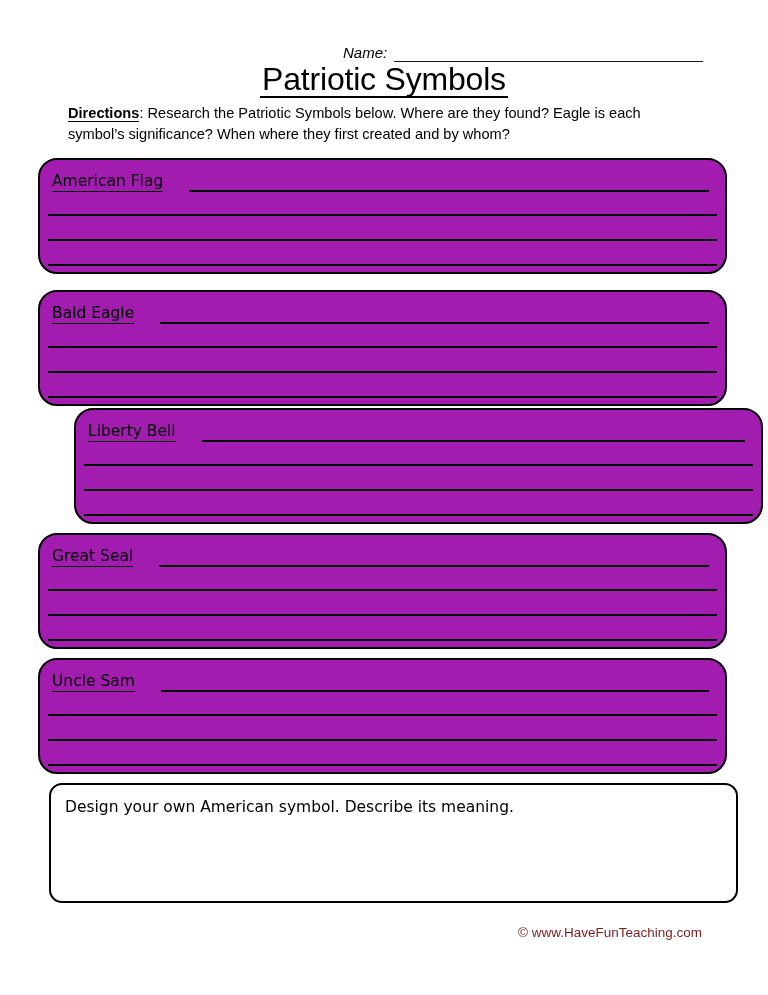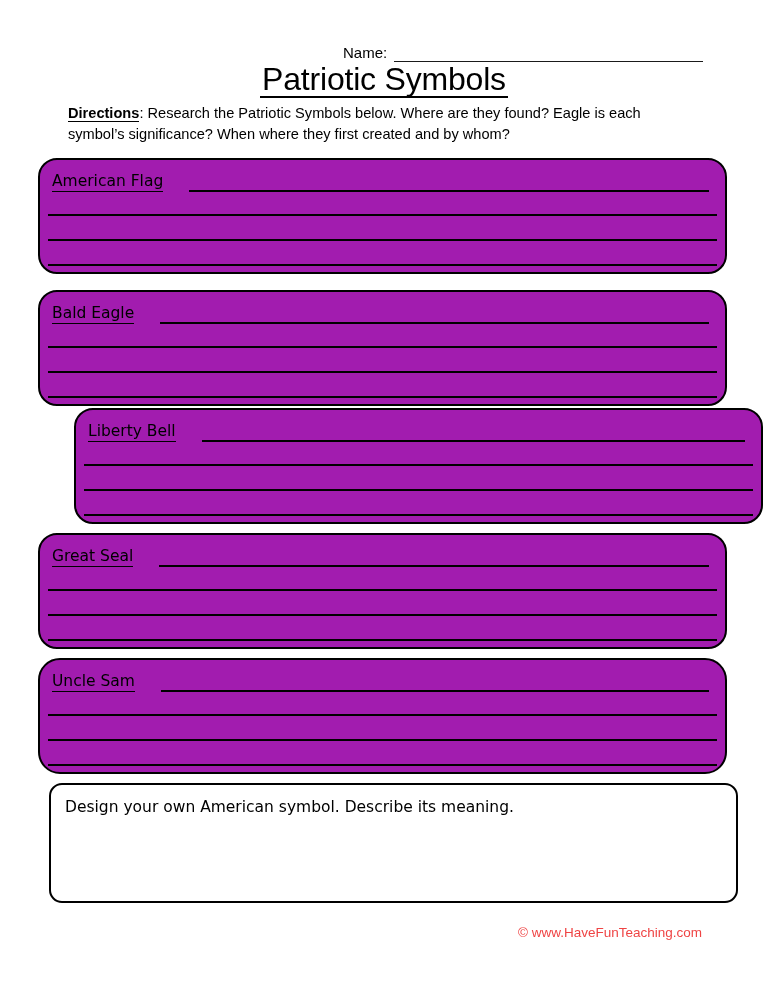--- a/index.html
+++ b/index.html
@@ -24,20 +24,21 @@
     width: 360px;
     height: 22px;
     display: flex;
     align-items: flex-end;
   }
   .name-label {
     font-size: 15px;
     line-height: 16px;
     white-space: nowrap;
     padding-bottom: 1px;
+    font-style: italic;
   }
   .name-line {
     flex: 1;
     border-bottom: 1.6px solid #1a1a1a;
     margin-left: 7px;
     height: 16px;
   }
 
   .page-title {
     position: absolute;
@@ -142,21 +143,21 @@
 
   
   .footer {
     position: absolute;
     left: 0;
     top: 924px;
     width: 702px;
     text-align: right;
     font-size: 13.5px;
     line-height: 18px;
-    color: #ef4444;
+    color: #7f1d1d;
   }
 </style>
 </head>
 <body>
 
 <div class="name-row">
   <span class="name-label">Name:</span>
   <span class="name-line"></span>
 </div>
 
@@ -206,21 +207,21 @@
       <div class="box-inner">
         <div class="symbol-head">
           <span class="symbol-label">Great Seal</span>
           <span class="head-line"></span>
         </div>
         <div class="write-line l1"></div>
         <div class="write-line l2"></div>
         <div class="write-line l3"></div>
       </div>
     </div>
-    <div class="box" style="top: 658px; height: 116px; border-radius: 22px;">
+    <div class="box" style="top: 658px; height: 116px;">
       <div class="box-inner">
         <div class="symbol-head">
           <span class="symbol-label">Uncle Sam</span>
           <span class="head-line"></span>
         </div>
         <div class="write-line l1"></div>
         <div class="write-line l2"></div>
         <div class="write-line l3"></div>
       </div>
     </div>

